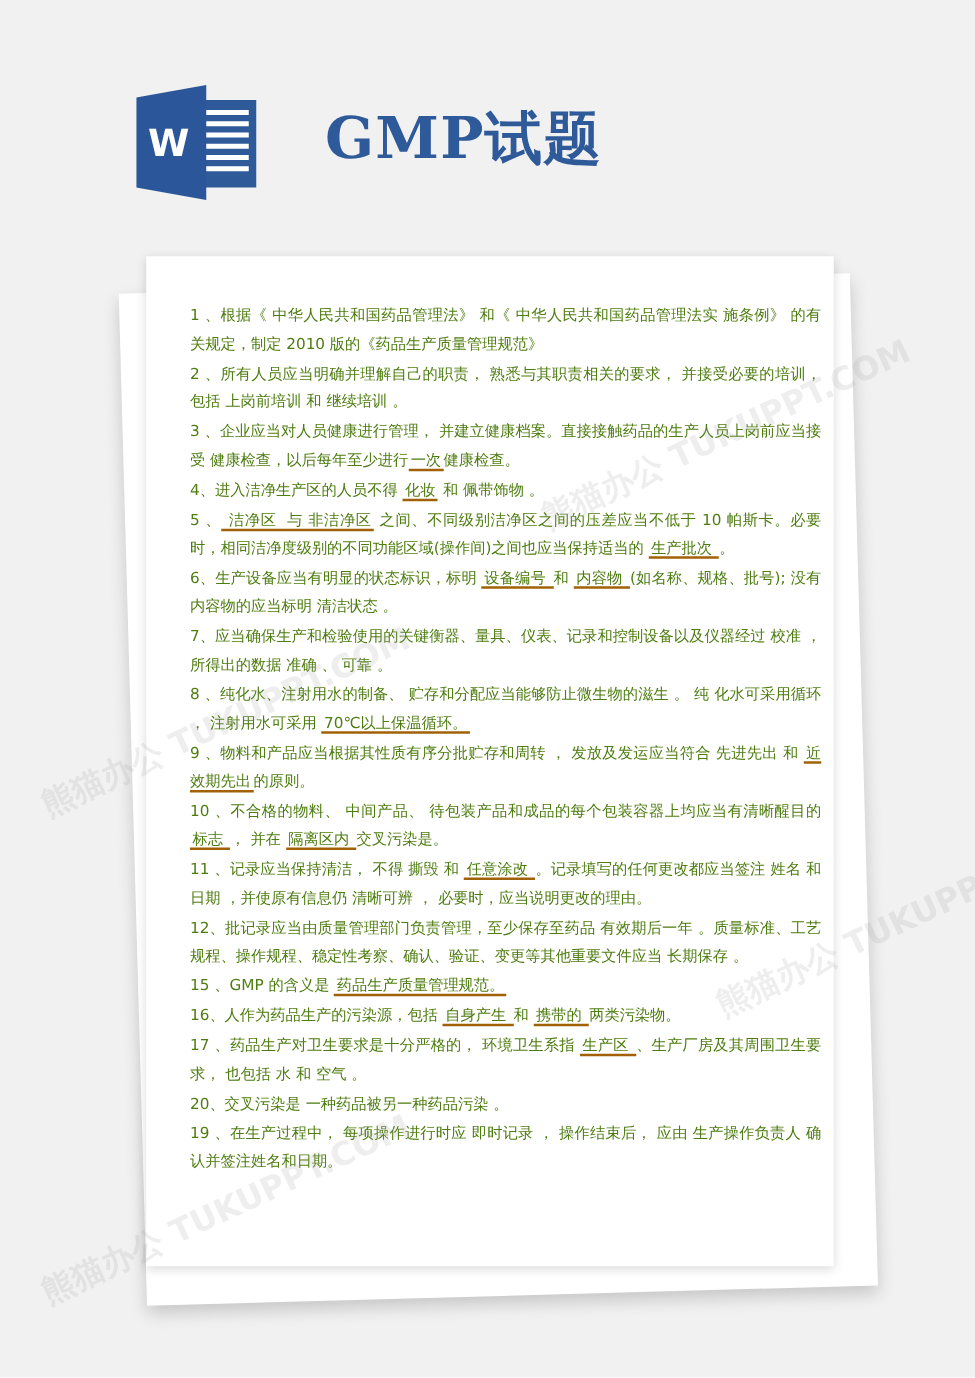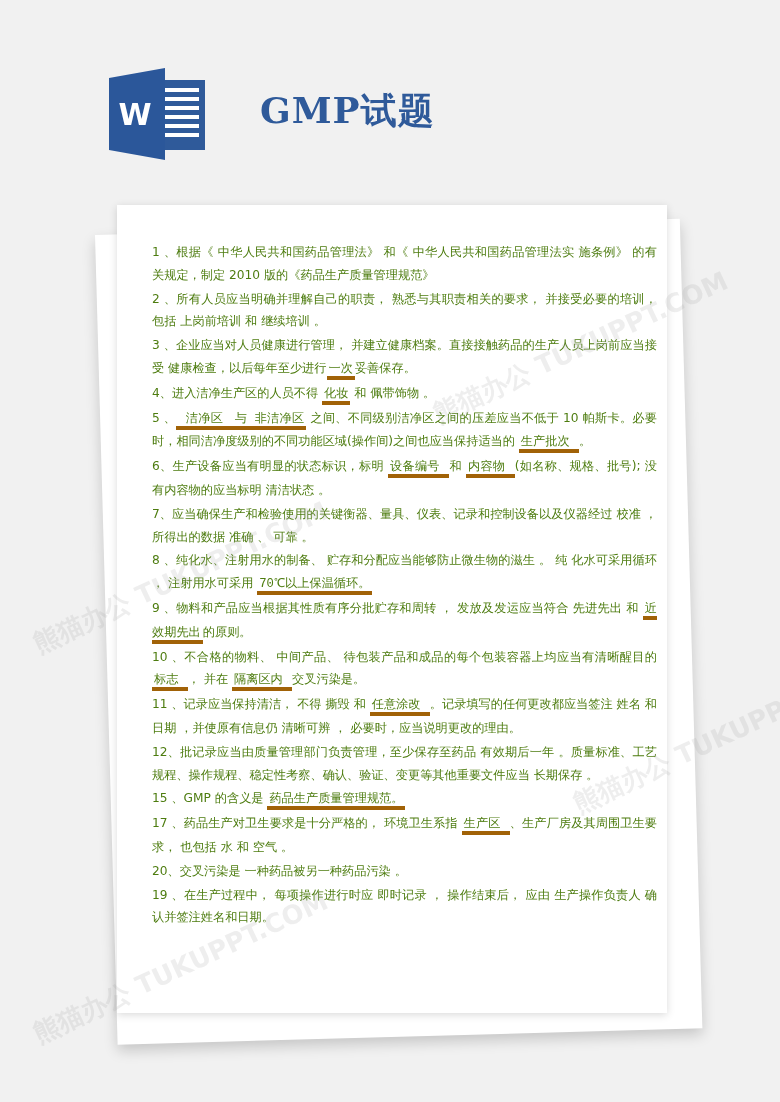--- a/index.html
+++ b/index.html
@@ -6,38 +6,38 @@
   body {
     width: 780px; height: 1102px; overflow: hidden; position: relative;
     background: #f1f1f1;
     font-family: "DejaVu Sans", "Liberation Sans", sans-serif;
   }
   .header { position: absolute; left: 0; top: 0; width: 780px; height: 200px; }
   .word-logo { position: absolute; left: 109px; top: 68px; width: 100px; height: 92px; }
   .doc-title {
     position: absolute; left: 260px; top: 78px;
     font-family: "DejaVu Serif", "Liberation Serif", serif;
-    font-weight: bold; font-size: 36px; color: #2f5a9a; letter-spacing: 1px;
+    font-weight: bold; font-size: 46px; color: #2f5a9a; letter-spacing: 1px;
     line-height: 64px;
   }
   .paper-back {
     position: absolute; left: 95px; top: 235px; width: 585px; height: 810px;
     background: #ffffff; transform: rotate(-1.6deg); transform-origin: left top;
     box-shadow: 0 6px 14px rgba(0,0,0,0.18);
   }
   .paper {
     position: absolute; left: 117px; top: 205px; width: 550px; height: 808px;
     background: #ffffff; box-shadow: 0 2px 8px rgba(0,0,0,0.15);
   }
   .content {
     position: absolute; left: 35px; top: 36px; width: 505px;
     font-size: 12.2px; color: #4d7c0f; line-height: 22.8px;
   }
   .q { margin: 0 0 1px 0; text-align: justify; }
-  .blank { border-bottom: 4px solid #a16207; padding: 0 2px; font-family: Liberation Mono, monospace; }
+  .blank { border-bottom: 2px solid #a16207; padding: 0 2px; }
   .watermark {
     position: absolute; color: rgba(160,160,160,0.18); font-size: 26px; font-weight: bold;
     transform: rotate(-25deg); white-space: nowrap; pointer-events: none;
     font-family: "DejaVu Sans", sans-serif;
   }
 </style>
 </head>
 <body>
 
 <div class="header">
@@ -58,31 +58,32 @@
   </div>
   <div class="doc-title">GMP试题</div>
 </div>
 
 <div class="paper-back"></div>
 
 <div class="paper">
   <div class="content" id="content">
       <p class="q"><span>1 、根据《  中华人民共和国药品管理法》   和《 中华人民共和国药品管理法实  施条例》   的有关规定，制定 2010 版的《药品生产质量管理规范》</span></p>
       <p class="q"><span>2 、所有人员应当明确并理解自己的职责，  熟悉与其职责相关的要求，  并接受必要的培训，  包括 </span><span>上岗前培训</span><span>  和  </span><span>继续培训</span><span> 。</span></p>
-      <p class="q"><span>3 、企业应当对人员健康进行管理，  并建立健康档案。直接接触药品的生产人员上岗前应当接受  健康检查，以后每年至少进行</span><span class="blank">一次</span><span>妥善保存。</span></p>
+      <p class="q"><span>3 、企业应当对人员健康进行管理，  并建立健康档案。直接接触药品的生产人员上岗前应当接受  健康检查，以后每年至少进行</span><span class="blank">一次</span><span>健康检查。</span></p>
       <p class="q"><span>4、进入洁净生产区的人员不得 </span><span class="blank">化妆</span><span> 和  佩带饰物  。</span></p>
       <p class="q"><span>5 、</span><span class="blank">    洁净区 </span><span> </span><span class="blank">与  非洁净区</span><span>  之间、不同级别洁净区之间的压差应当不低于  10  帕斯卡。必要时，相同洁净度级别的不同功能区域(操作间)之间也应当保持适当的  </span><span class="blank">生产批次  </span><span>。</span></p>
       <p class="q"><span>6、生产设备应当有明显的状态标识，标明 </span><span class="blank"> 设备编号 </span><span> 和 </span><span class="blank"> 内容物 </span><span>  (如名称、规格、批号);   没有内容物的应当标明  清洁状态  。</span></p>
       <p class="q"><span>7、应当确保生产和检验使用的关键衡器、量具、仪表、记录和控制设备以及仪器经过    校准    ，所得出的数据  准确  、    可靠  。</span></p>
       <p class="q"><span>8 、纯化水、注射用水的制备、  贮存和分配应当能够防止微生物的滋生 。   纯 化水可采用循环 ，   注射用水可采用 </span><span class="blank">70℃以上保温循环。</span></p>
       <p class="q"><span>9 、物料和产品应当根据其性质有序分批贮存和周转 ，  发放及发运应当符合  先进先出  和 </span><span class="blank">近效期先出</span><span>的原则。</span></p>
       <p class="q"><span>10 、不合格的物料、  中间产品、    待包装产品和成品的每个包装容器上均应当有清晰醒目的 </span><span class="blank">标志  </span><span>，  并在 </span><span class="blank">隔离区内 </span><span> 交叉污染是。</span></p>
       <p class="q"><span>11 、记录应当保持清洁，  不得 撕毁 和 </span><span class="blank">任意涂改  </span><span>。记录填写的任何更改都应当签注  姓名 和   日期  ，并使原有信息仍  清晰可辨    ，  必要时，应当说明更改的理由。</span></p>
       <p class="q"><span>12、批记录应当由质量管理部门负责管理，至少保存至药品   有效期后一年  。质量标准、工艺规程、操作规程、稳定性考察、确认、验证、变更等其他重要文件应当  长期保存  。</span></p>
       <p class="q"><span>15 、GMP 的含义是  </span><span class="blank">药品生产质量管理规范。</span></p>
+      <p class="q"><span>16、人作为药品生产的污染源，包括  </span><span class="blank"> 自身产生 </span><span>  和 </span><span class="blank">携带的  </span><span> 两类污染物。</span></p>
       <p class="q"><span>17 、药品生产对卫生要求是十分严格的，   环境卫生系指 </span><span class="blank"> 生产区  </span><span>、生产厂房及其周围卫生要求，    也包括 水 和  空气  。</span></p>
       <p class="q"><span>20、交叉污染是  一种药品被另一种药品污染  。</span></p>
       <p class="q"><span>19 、在生产过程中，   每项操作进行时应  即时记录   ，  操作结束后，   应由 生产操作负责人  确认并签注姓名和日期。</span></p>
     </div>
 </div>
 
 <div class="watermark" style="left:20px; top:560px;">熊猫办公 TUKUPPT.COM</div>
 <div class="watermark" style="left:420px; top:330px;">熊猫办公 TUKUPPT.COM</div>
 <div class="watermark" style="left:560px; top:720px;">熊猫办公 TUKUPPT.COM</div>
 <div class="watermark" style="left:20px; top:950px;">熊猫办公 TUKUPPT.COM</div>

